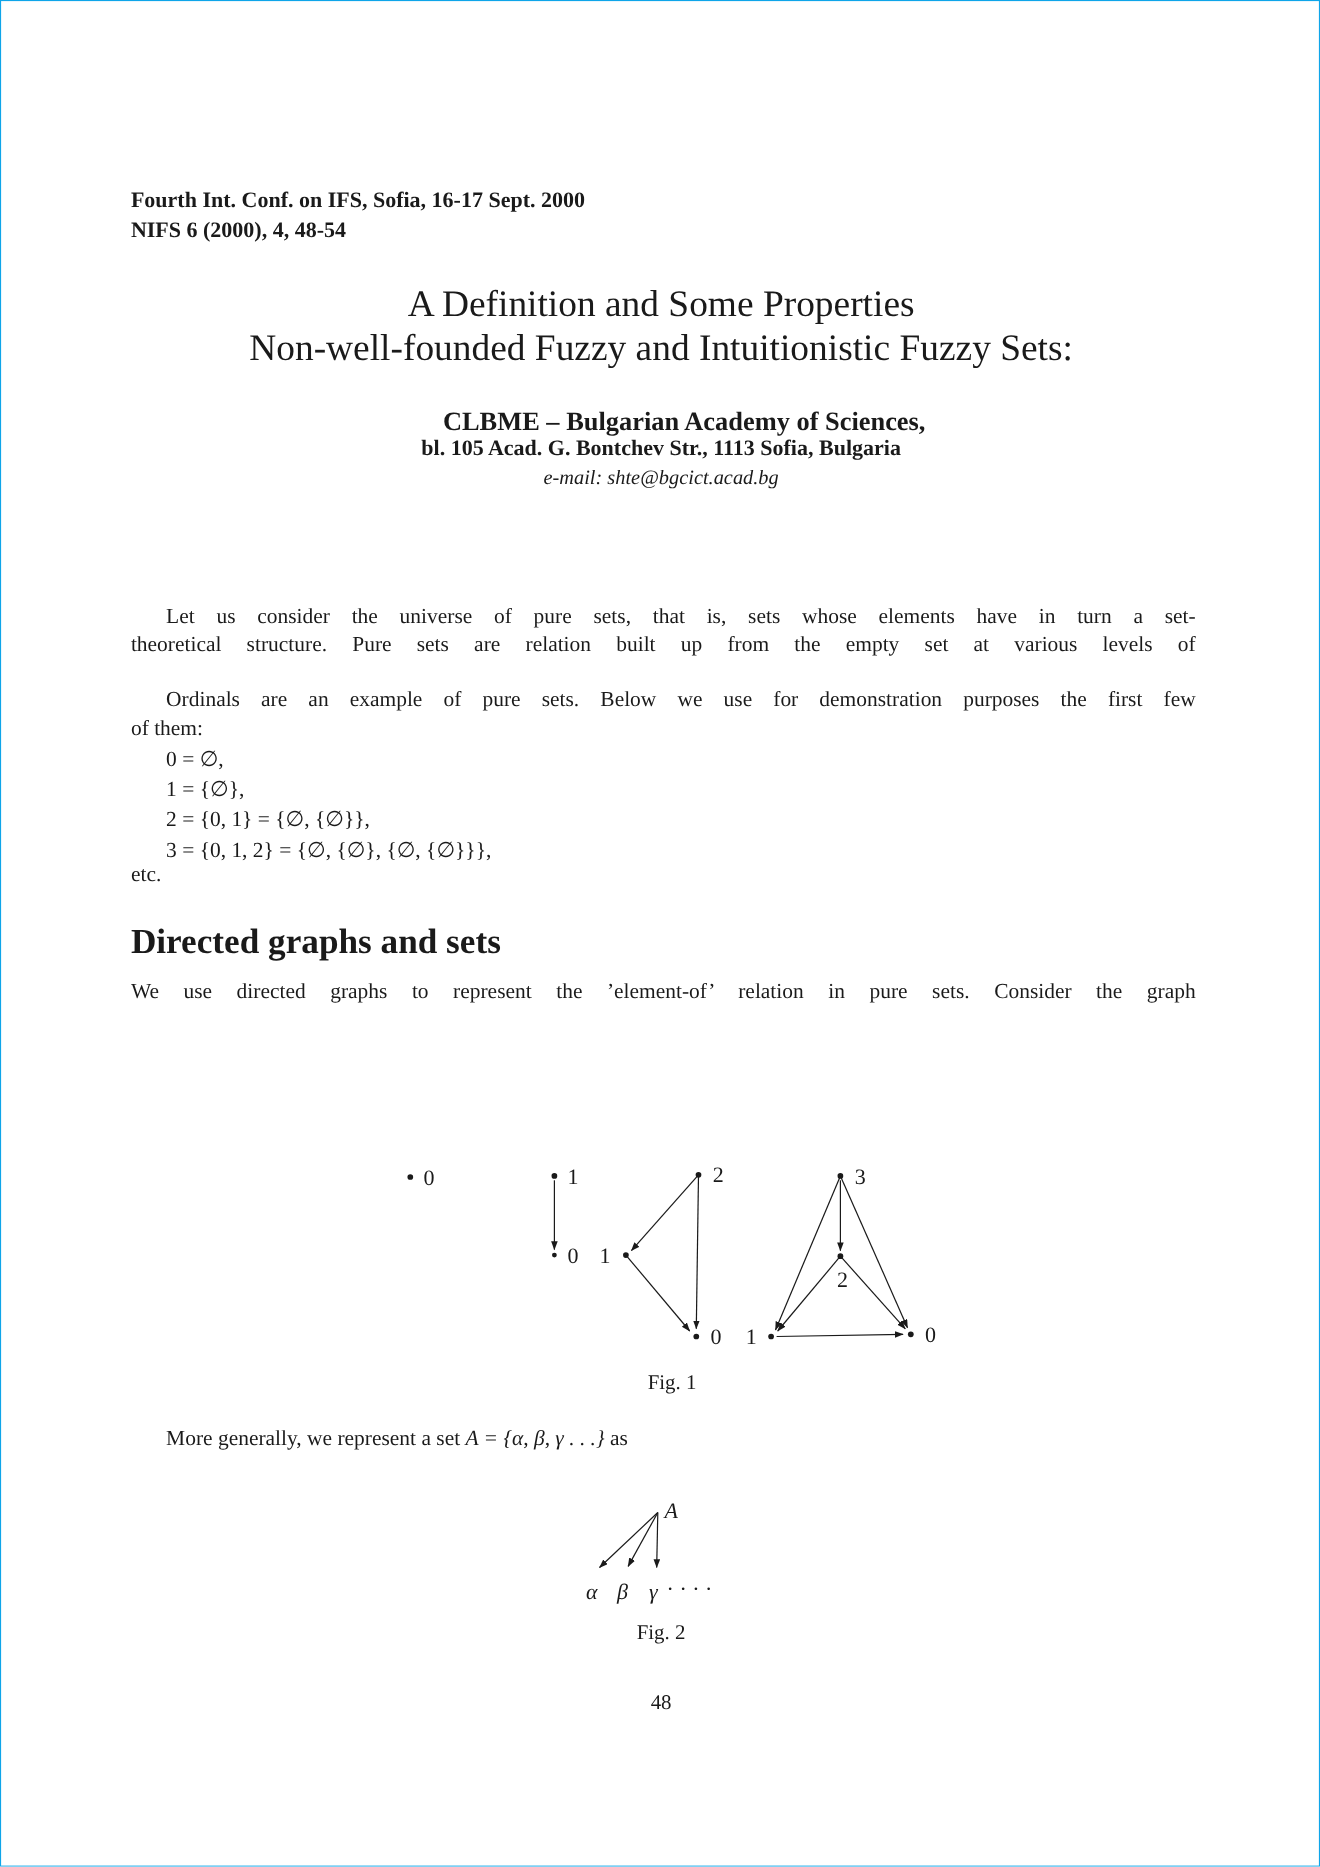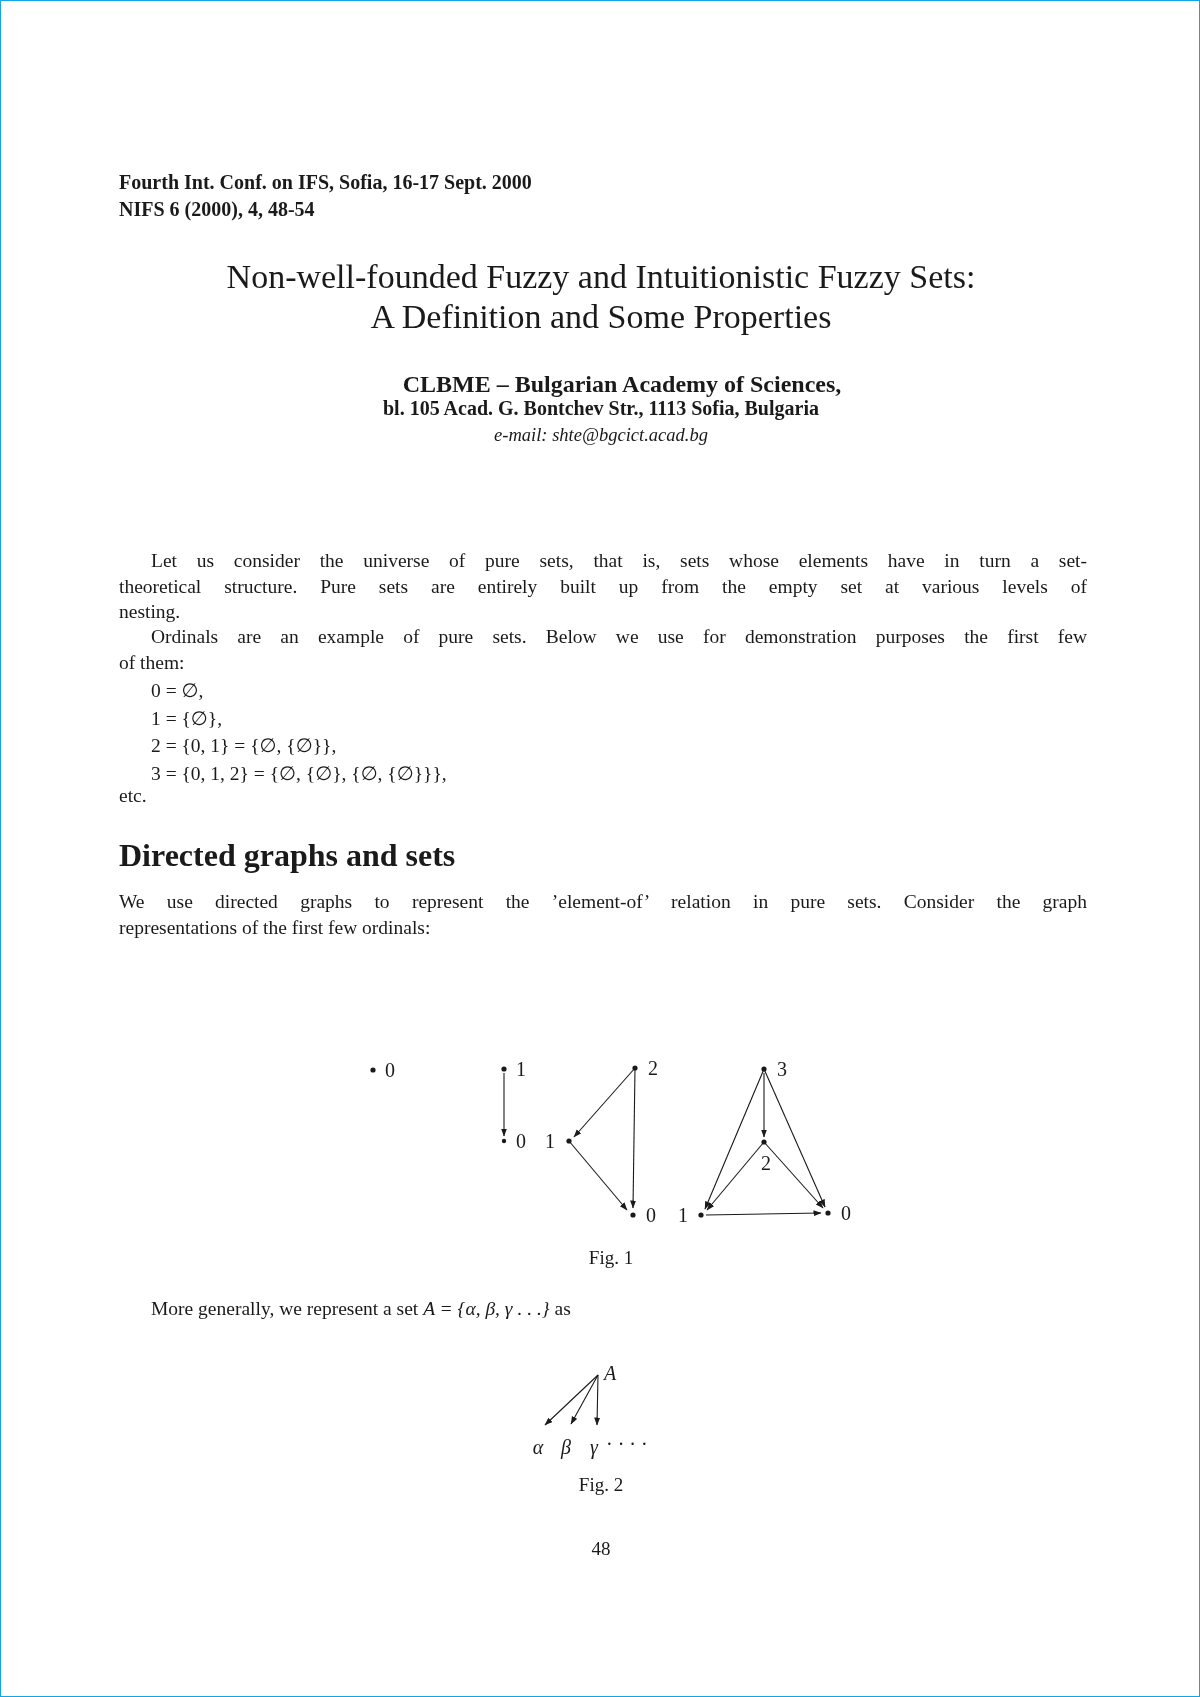--- a/index.html
+++ b/index.html
@@ -43,52 +43,50 @@
 <body>
 
 <div id="page">
 
   <div class="abs header">
     <div>Fourth Int. Conf. on IFS, Sofia, 16-17 Sept. 2000</div>
     <div>NIFS 6 (2000), 4, 48-54</div>
   </div>
 
   <div class="abs title">
+    <div>A Definition and Some Properties</div>
     <div>Non-well-founded Fuzzy and Intuitionistic Fuzzy Sets:</div>
-    <div>A Definition and Some Properties</div>
   </div>
 
   <div class="abs affil1">CLBME – Bulgarian Academy of Sciences,</div>
   <div class="abs affil2">bl. 105 Acad. G. Bontchev Str., 1113 Sofia, Bulgaria</div>
   <div class="abs email">e-mail: shte@bgcict.acad.bg</div>
 
   <div class="abs body-block para1">
     <div class="jline indent">Let us consider the universe of pure sets, that is, sets whose elements have in turn a set-</div>
-    <div class="jline">theoretical structure. Pure sets are entirely built up from the empty set at various levels of</div>
-    <div>nesting.</div>
+    <div class="jline">theoretical structure. Pure sets are relation built up from the empty set at various levels of</div>
   </div>
 
   <div class="abs body-block para2">
     <div class="jline indent">Ordinals are an example of pure sets. Below we use for demonstration purposes the first few</div>
     <div>of them:</div>
   </div>
 
   <div class="abs ordinals">
     <div>0 = ∅,</div>
     <div>1 = {∅},</div>
     <div>2 = {0, 1} = {∅, {∅}},</div>
     <div>3 = {0, 1, 2} = {∅, {∅}, {∅, {∅}}},</div>
   </div>
   <div class="abs etc">etc.</div>
 
   <div class="abs secheading">Directed graphs and sets</div>
 
   <div class="abs body-block spara">
     <div class="jline">We use directed graphs to represent the ’element-of’ relation in pure sets. Consider the graph</div>
-    <div>representations of the first few ordinals:</div>
   </div>
 
   <svg class="abs" style="left:320px;top:1040px;" width="580" height="200" viewBox="0 0 580 200">
     <defs>
       <marker id="arrow" markerWidth="9" markerHeight="7" refX="7.5" refY="3" orient="auto" markerUnits="userSpaceOnUse">
         <path d="M0,0 L8,3 L0,6 z" fill="#1a1a1a"></path>
       </marker>
     </defs>
 
     <g>

